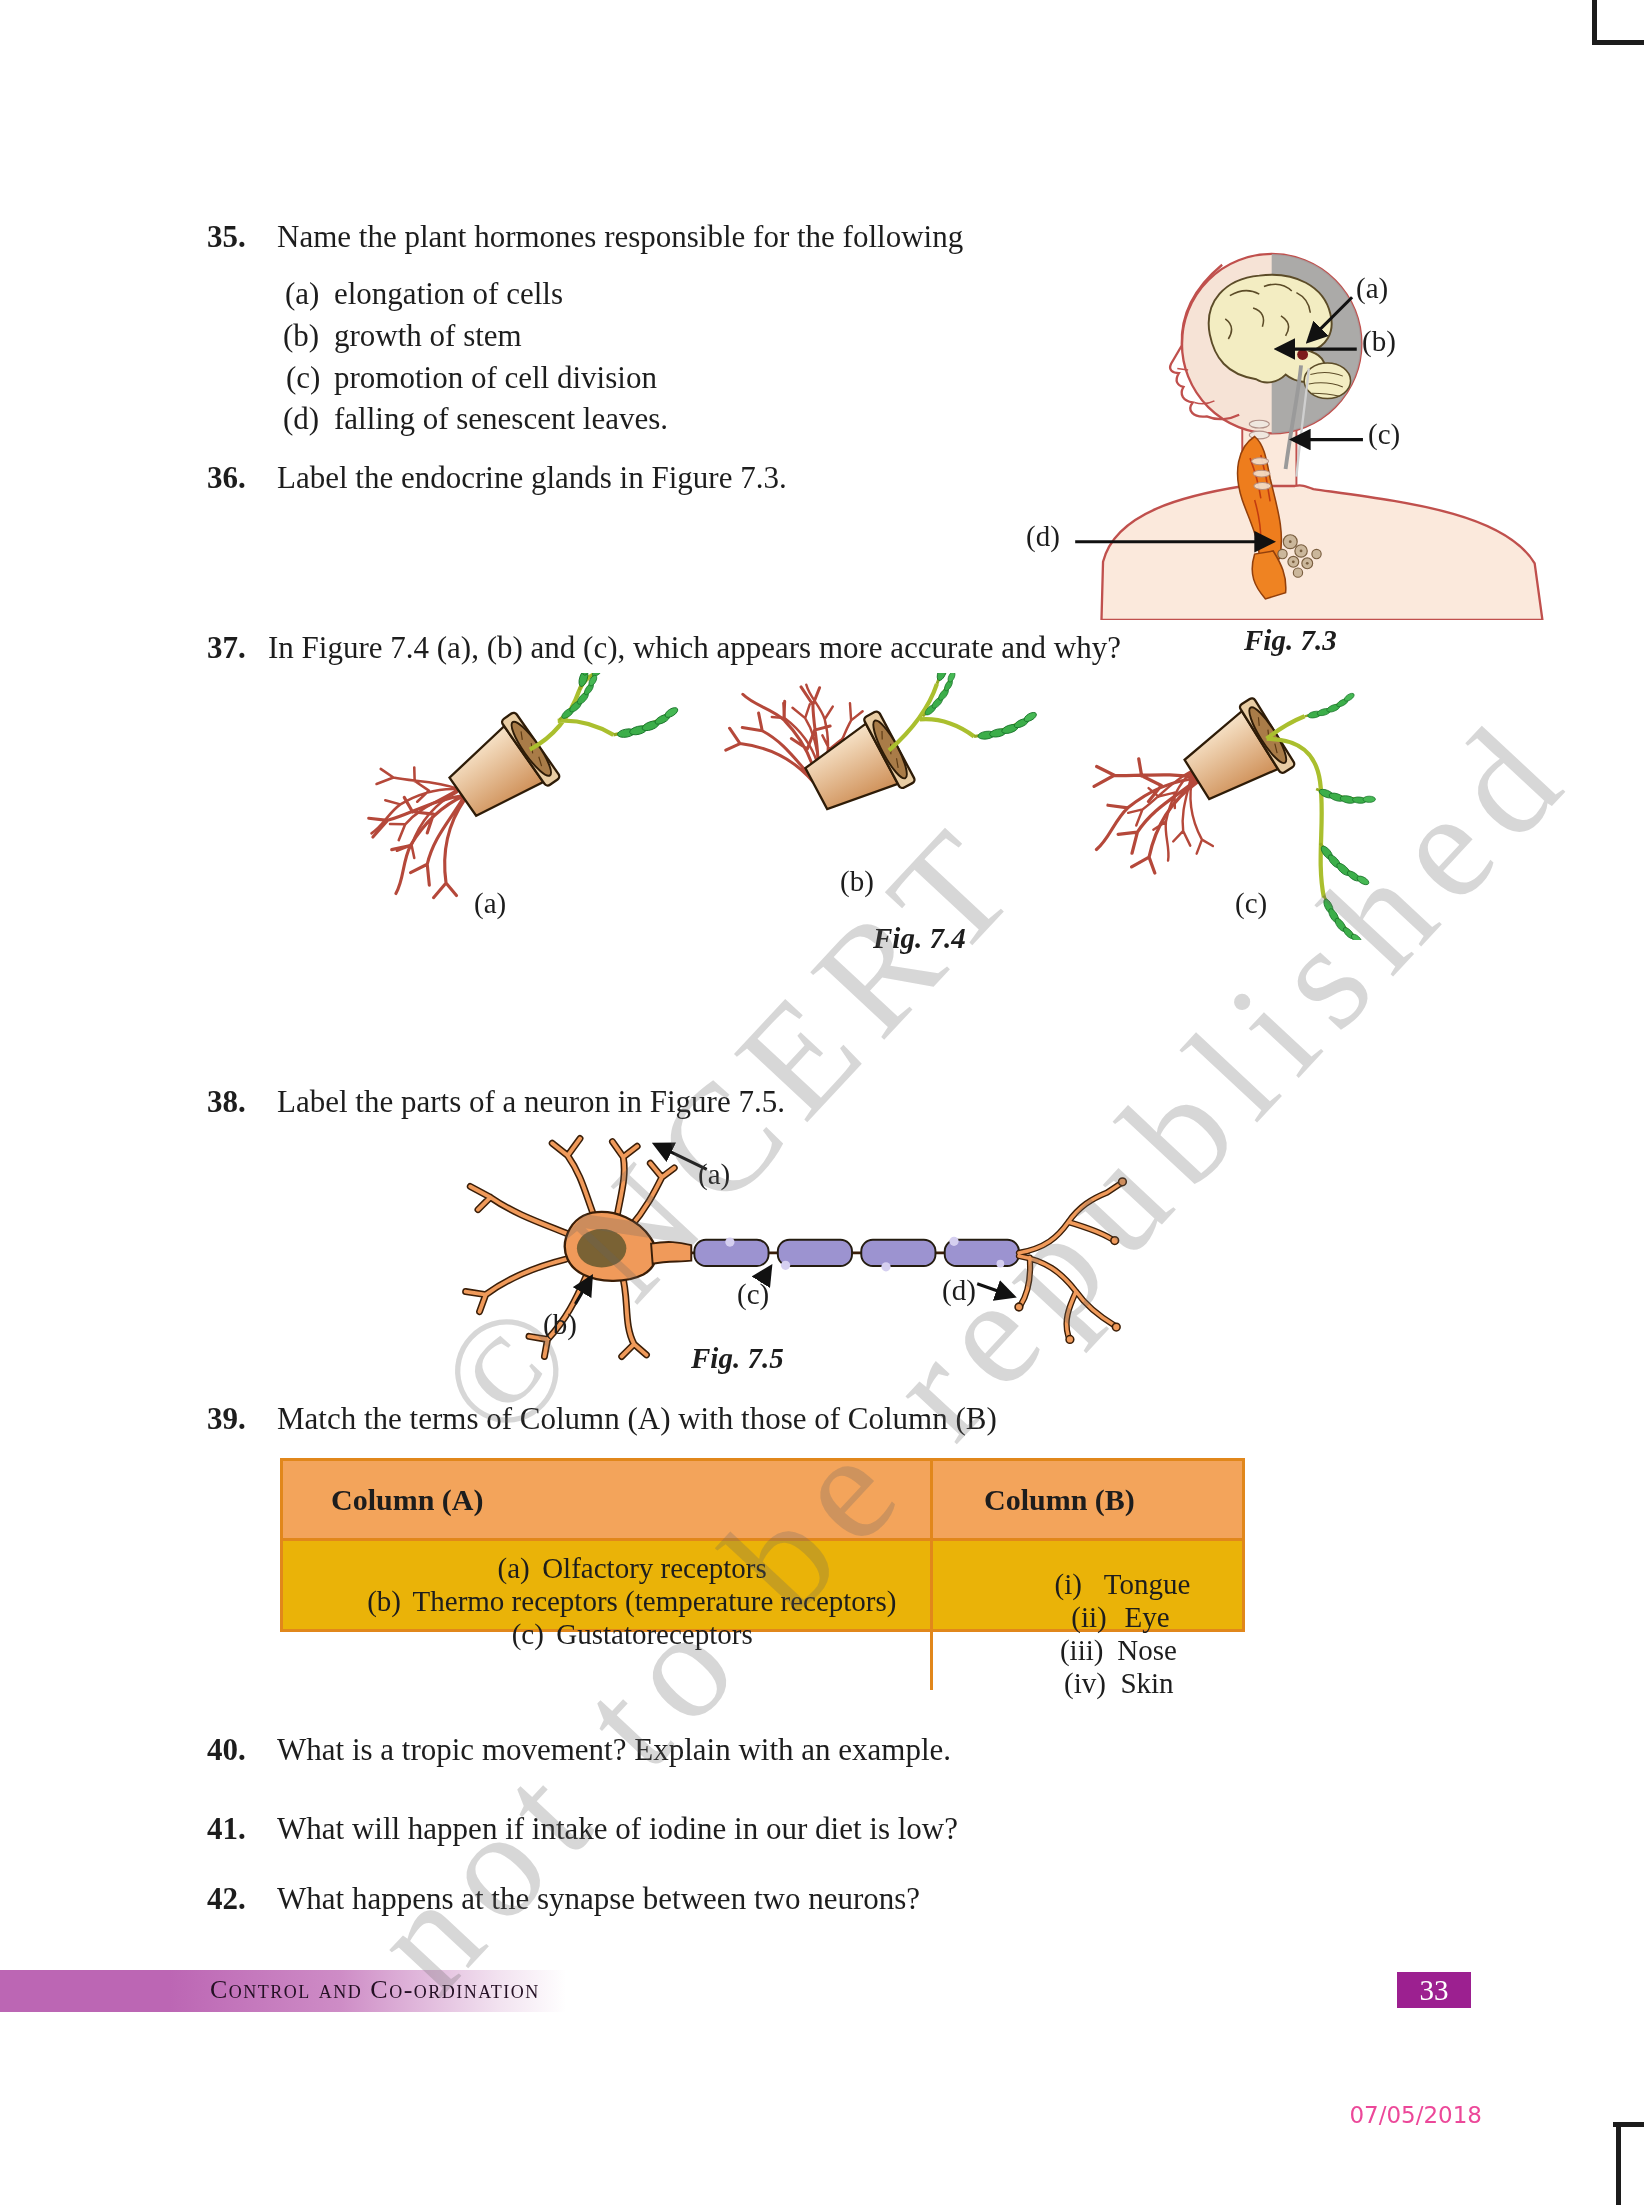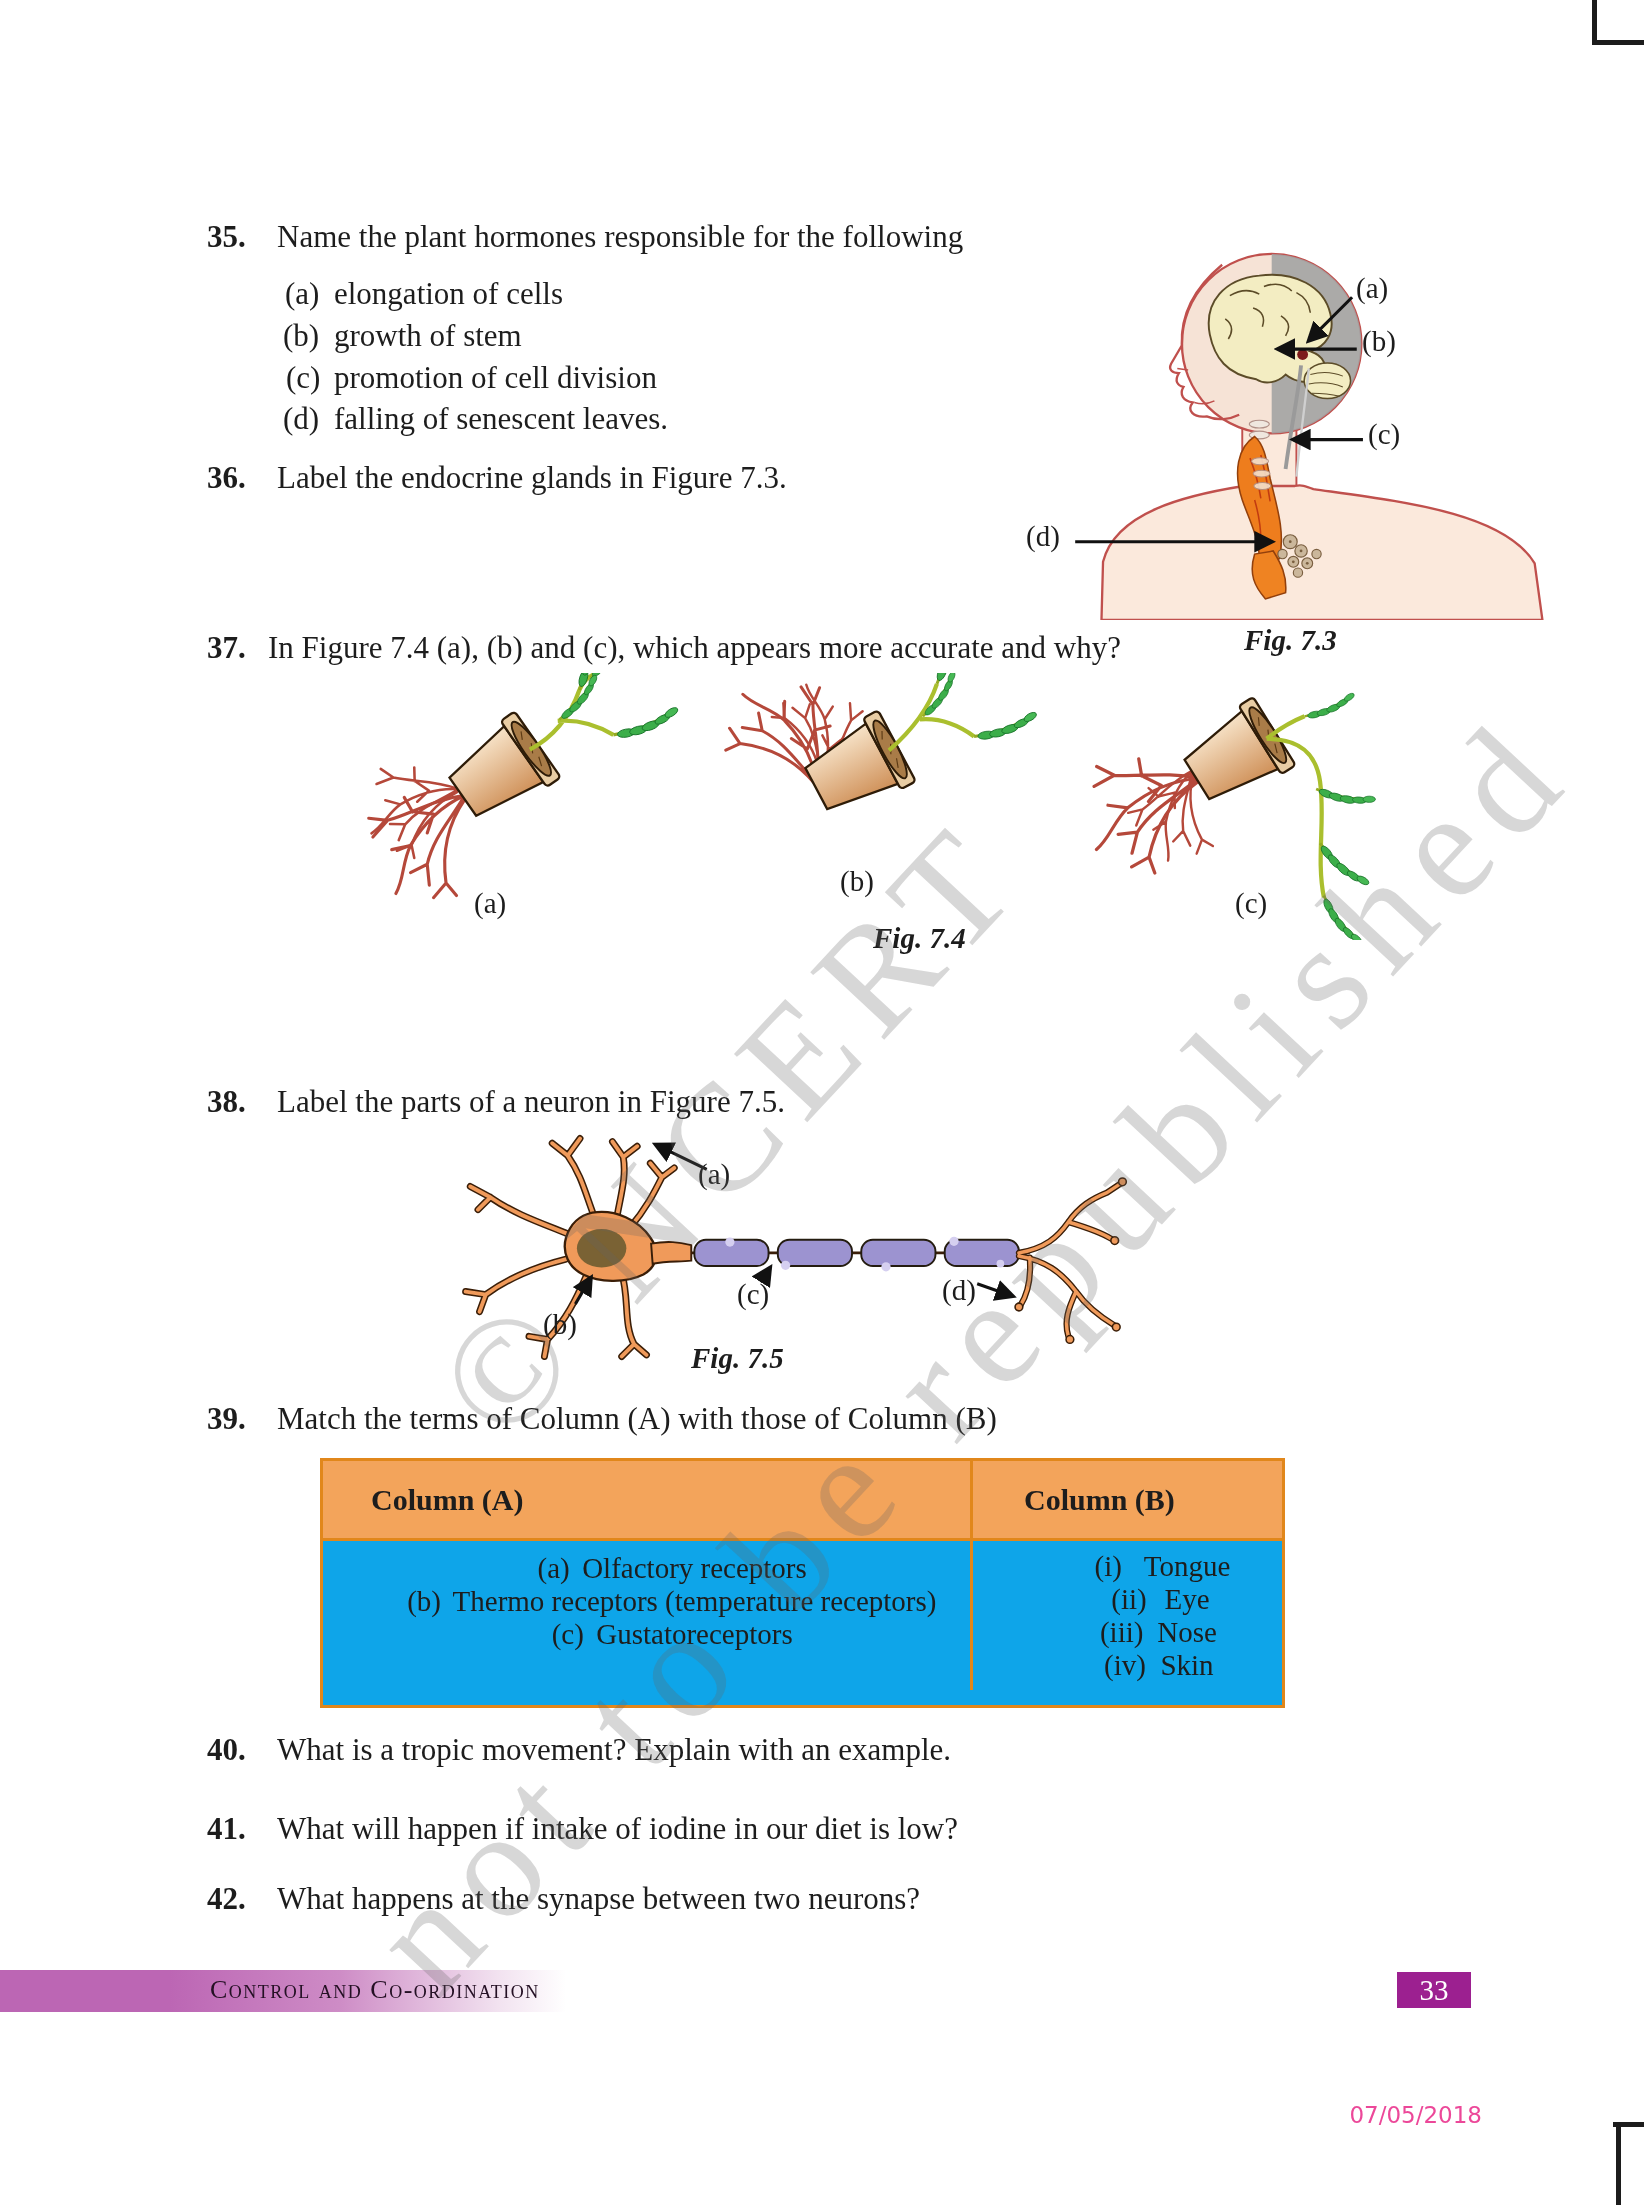--- a/index.html
+++ b/index.html
@@ -26,29 +26,29 @@
   .qnum{position:absolute;font-weight:700;}
   .qtext{position:absolute;white-space:nowrap;}
   .item-label{position:absolute;}
   .item-text{position:absolute;white-space:nowrap;}
   
   .figlabel{position:absolute;font-size:29px;z-index:4;white-space:nowrap;}
   .figcap{position:absolute;font-size:29px;font-weight:700;font-style:italic;z-index:4;white-space:nowrap;}
   .figsvg{position:absolute;z-index:3;}
   
   .match-table{
-    position:absolute;left:280px;top:1458px;width:965px;height:250px;z-index:3;
-    border:3.1px solid #E1871B;background:#0ea5e9;box-sizing:border-box;margin-left:40px;
+    position:absolute;left:280px;top:1458px;width:965px;height:174px;z-index:3;
+    border:3.1px solid #E1871B;background:#eab308;box-sizing:border-box;
   }
   .mt-header{display:flex;background:#F3A45B;border-bottom:3.1px solid #E1871B;height:77px;align-items:center;}
   .mt-ha{width:647px;box-sizing:border-box;padding-left:48px;font-weight:700;font-size:30px;}
   .mt-hb{flex:1;box-sizing:border-box;border-left:3.1px solid #E1871B;align-self:stretch;display:flex;align-items:center;padding-left:51px;font-weight:700;font-size:30px;}
   .mt-body{display:flex;height:149px;text-align:center;}
   .mt-col-a{width:647px;box-sizing:border-box;padding:10.8px 0 0 39px;}
-  .mt-col-b{flex:1;box-sizing:border-box;border-left:3.1px solid #E1871B;padding:9px 0 0 48px;}
+  .mt-col-b{flex:1;box-sizing:border-box;border-left:3.1px solid #E1871B;padding:27px 0 0 48px;}
   .mt-row{font-size:29px;line-height:33px;white-space:nowrap;}
   .mt-la{display:inline-block;width:57px;}
   .mt-lb{display:inline-block;width:71px;}
   
   .footer-bar{
     position:absolute;left:0;top:1970px;width:566px;height:42px;z-index:3;
     background:linear-gradient(to right,#BC66B4 0%,#BC66B4 30%,#CE8CC6 60%,#F2E2F0 88%,#ffffff 100%);
   }
   .footer-chapter{
     position:absolute;left:210px;top:0;height:42px;line-height:40px;

